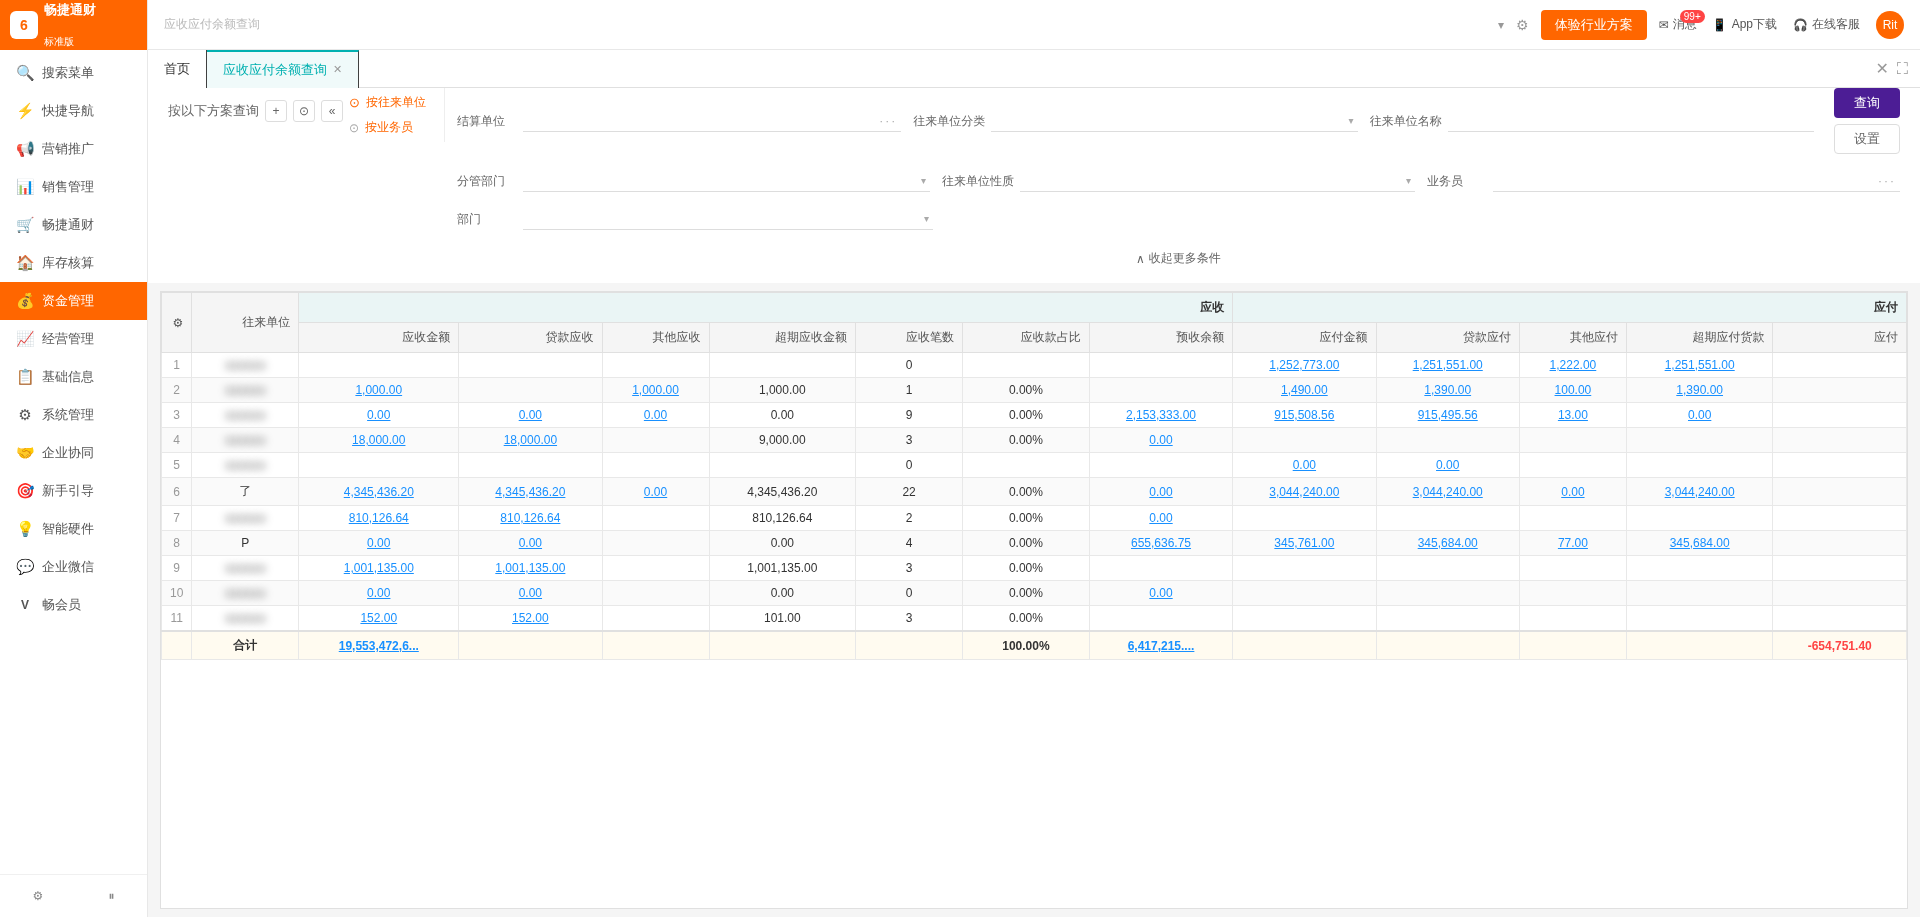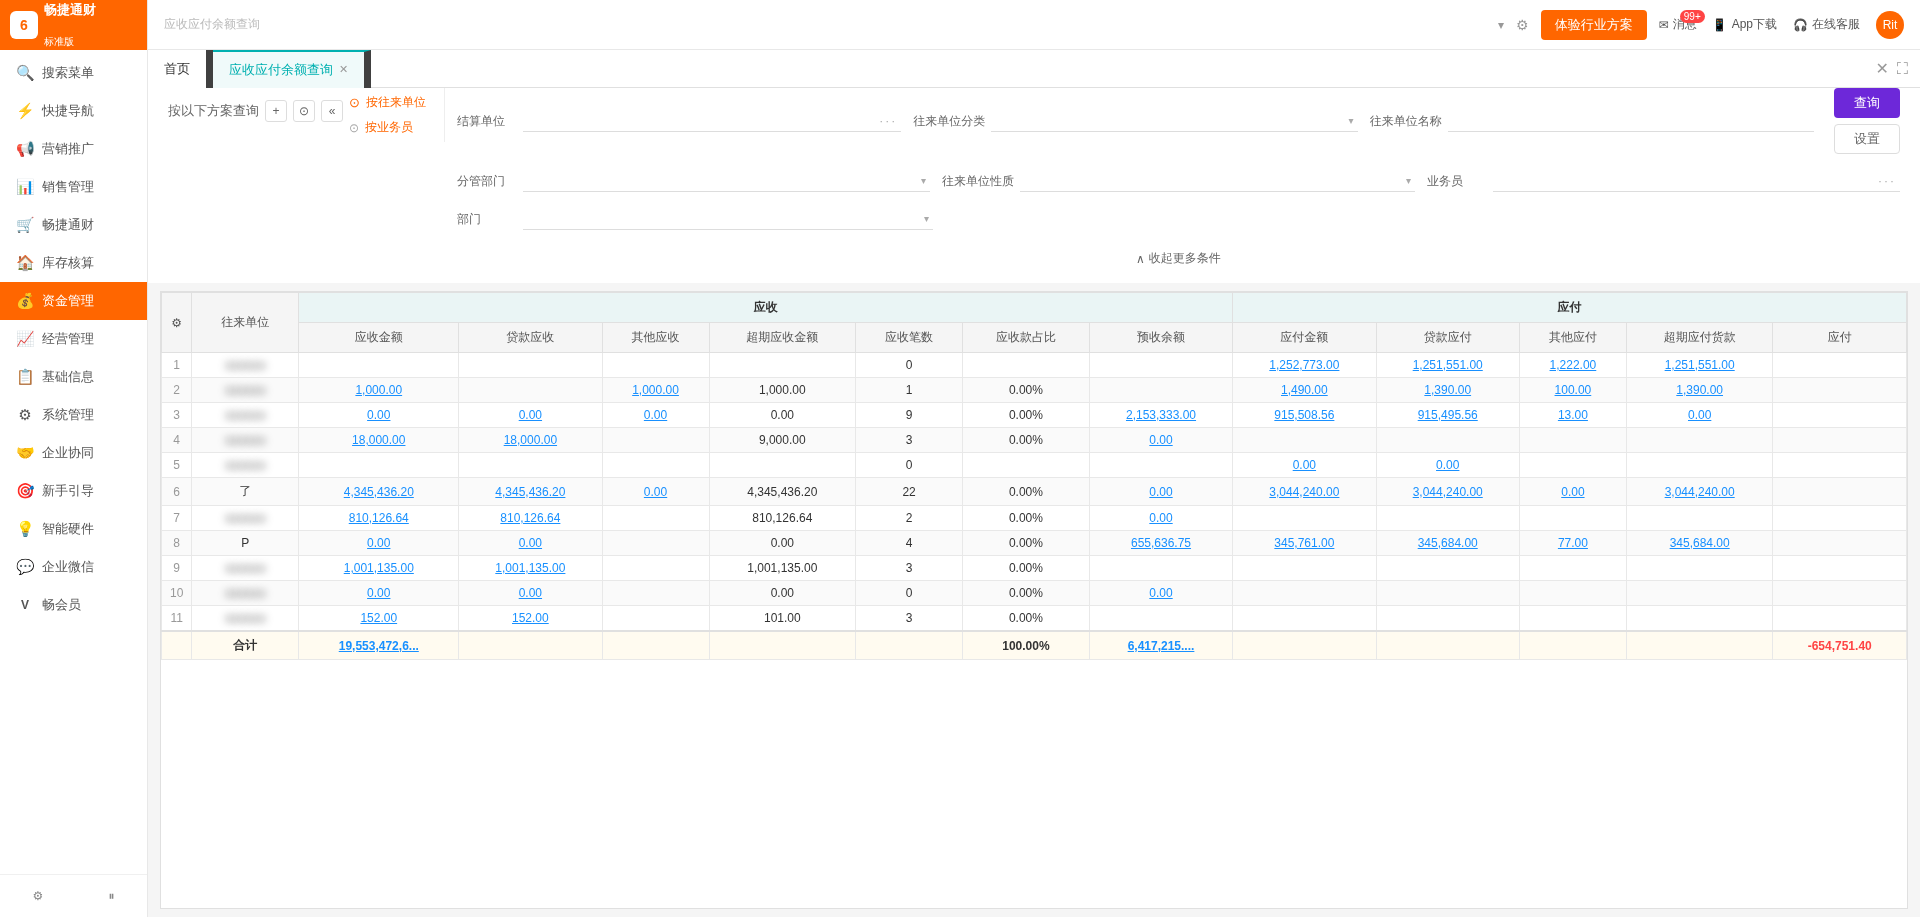--- a/index.html
+++ b/index.html
@@ -33,21 +33,21 @@
     .header-solution-btn { background: #ff6600; color: #fff; border: none; padding: 6px 14px; border-radius: 4px; cursor: pointer; font-size: 13px; }
     .header-right { display: flex; align-items: center; gap: 16px; margin-left: auto; }
     .header-msg { display: flex; align-items: center; gap: 4px; color: #555; cursor: pointer; position: relative; }
     .header-badge { background: #ff4444; color: #fff; border-radius: 10px; font-size: 10px; padding: 1px 4px; position: absolute; top: -6px; right: -8px; }
     .header-app { display: flex; align-items: center; gap: 4px; color: #555; cursor: pointer; }
     .header-service { display: flex; align-items: center; gap: 4px; color: #555; cursor: pointer; }
     .header-user { color: #555; cursor: pointer; font-size: 13px; }
     
     
     .tabs { display: flex; align-items: center; background: #fff; border-bottom: 1px solid #e0e0e0; padding: 0 0 0 0; height: 38px; }
-    .tab { padding: 0 16px; height: 38px; display: flex; align-items: center; cursor: pointer; font-size: 13px; color: #555; border-right: 7px solid #404040; gap: 6px; }
+    .tab { padding: 0 16px; height: 38px; display: flex; align-items: center; cursor: pointer; font-size: 13px; color: #555; border-right: 1px solid #404040; gap: 6px; }
     .tab.home { background: #fff; color: #333; }
     .tab.active { background: #f0fafa; color: #00b0b0; border-top: 2px solid #00b0b0; }
     .tab-close { color: #999; font-size: 11px; cursor: pointer; }
     .tabs-right { margin-left: auto; display: flex; align-items: center; gap: 8px; padding-right: 12px; }
     .tabs-right-btn { color: #999; cursor: pointer; font-size: 16px; }
 
     
     .page-content { flex: 1; overflow: hidden; display: flex; flex-direction: column; background: #f5f5f5; }
     .page-header { background: #fff; padding: 12px 20px 0 20px; }
     .page-title-row { display: flex; align-items: center; justify-content: space-between; margin-bottom: 10px; }
@@ -64,30 +64,30 @@
     .filter-scheme { display: flex; flex-direction: column; gap: 4px; padding: 4px 0; }
     .filter-scheme-item { display: flex; align-items: center; gap: 6px; color: #ff6600; cursor: pointer; padding: 2px 6px; }
     .filter-scheme-item.active { color: #ff6600; }
     .filter-field { display: flex; align-items: center; gap: 6px; }
     .filter-label { color: #666; font-size: 12px; white-space: nowrap; min-width: 60px; }
     .filter-input { flex: 1; border: none; border-bottom: 1px solid #ddd; padding: 2px 4px; font-size: 12px; color: #333; background: transparent; outline: none; display: flex; align-items: center; justify-content: space-between; cursor: pointer; }
     .filter-input-arrow { color: #aaa; font-size: 10px; }
     .filter-input-dots { color: #aaa; font-size: 12px; letter-spacing: 2px; }
     
     .filter-actions { display: flex; flex-direction: column; gap: 6px; }
-    .btn-query { background: #6d28d9; color: #fff; border: none; padding: 6px 20px; border-radius: 4px; cursor: pointer; font-size: 13px; }
+    .btn-query { background: #4c1d95; color: #fff; border: none; padding: 6px 20px; border-radius: 4px; cursor: pointer; font-size: 13px; }
     .btn-settings { background: #fff; color: #666; border: 1px solid #ddd; padding: 5px 16px; border-radius: 4px; cursor: pointer; font-size: 13px; }
     
     .collapse-row { display: flex; justify-content: center; padding: 4px 0; }
     .collapse-btn { color: #666; font-size: 12px; cursor: pointer; display: flex; align-items: center; gap: 4px; }
     
     
     .table-container { flex: 1; overflow: auto; margin: 8px 12px; background: #fff; border: 1px solid #e0e0e0; }
     .data-table { width: 100%; border-collapse: collapse; font-size: 12px; }
-    .data-table th { background: #f5f5f5; padding: 6px 8px; border: 1px solid #e0e0e0; text-align: center; font-weight: normal; color: #555; white-space: nowrap; }
+    .data-table th { background: #f5f5f5; padding: 6px 8px; border: 1px solid #e0e0e0; text-align: right; font-weight: normal; color: #555; white-space: nowrap; }
     .data-table th.group-header { background: #eaf5f5; color: #333; font-weight: bold; }
     .data-table td { padding: 5px 8px; border: 1px solid #e8e8e8; text-align: center; color: #333; white-space: nowrap; }
     .data-table td.link { color: #1890ff; text-decoration: underline; cursor: pointer; }
     .data-table tr:nth-child(even) { background: #fafafa; }
     .data-table .footer-row { background: #fffbf0; font-weight: bold; }
     .data-table .footer-row td { border-top: 2px solid #e0e0e0; }
     .settings-icon-cell { width: 30px; }
     
     
     ::-webkit-scrollbar { width: 6px; height: 6px; }

